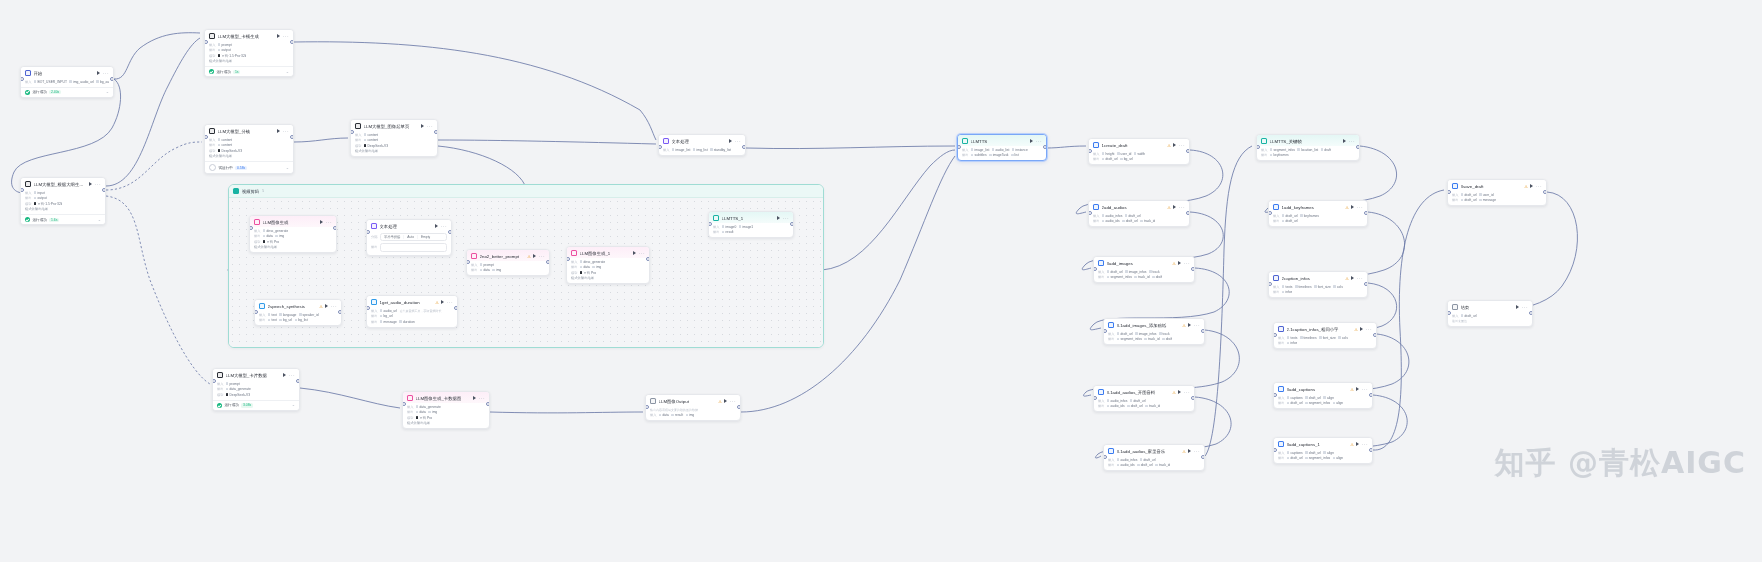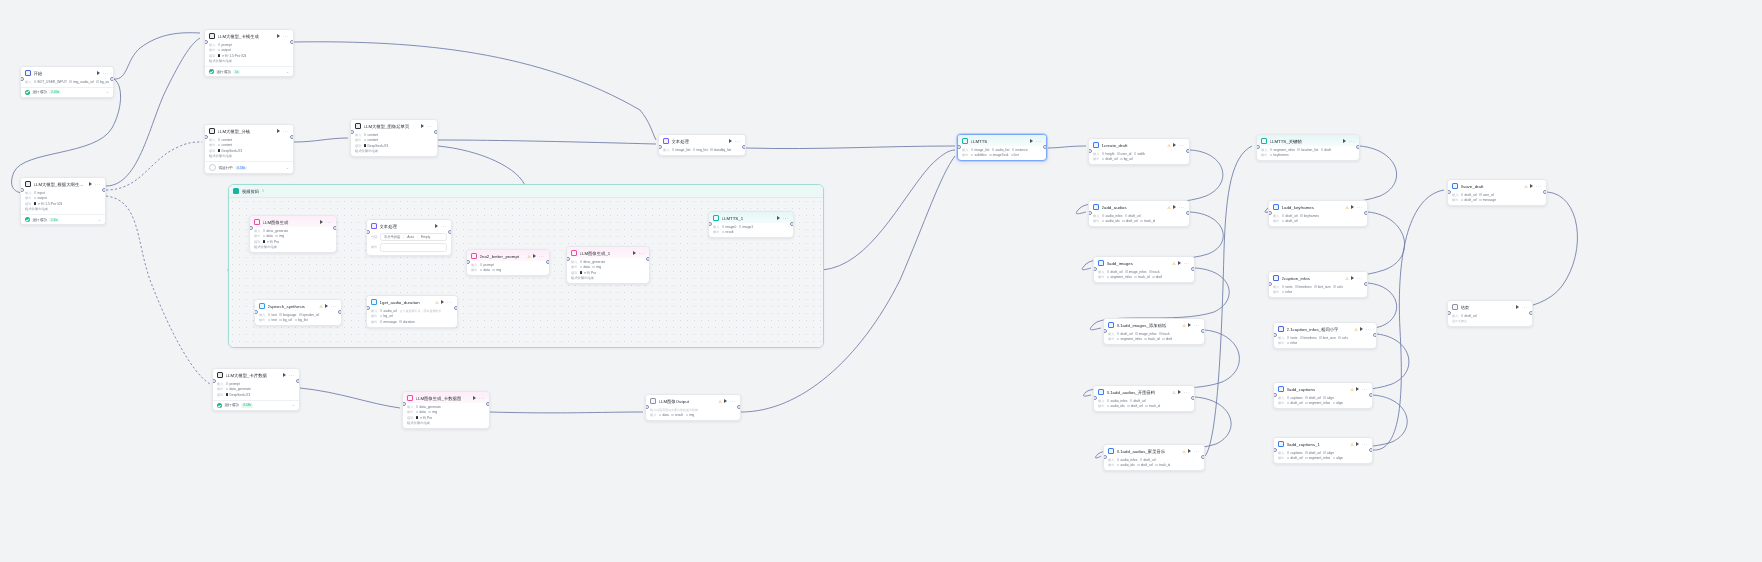--- a/index.html
+++ b/index.html
@@ -1150,13 +1150,14 @@
           </div>
           <div class="row">
             <span class="rtext tiny">返回变量值</span>
           </div>
         </div>
         <span class="port l" style="top: 11px;"></span>
         <span class="port r" style="top: 11px;"></span>
       </div>
     </div>
 
+  <div class="wm">知乎 @青松AIGC</div>
 </div>
 
 </body></html>

